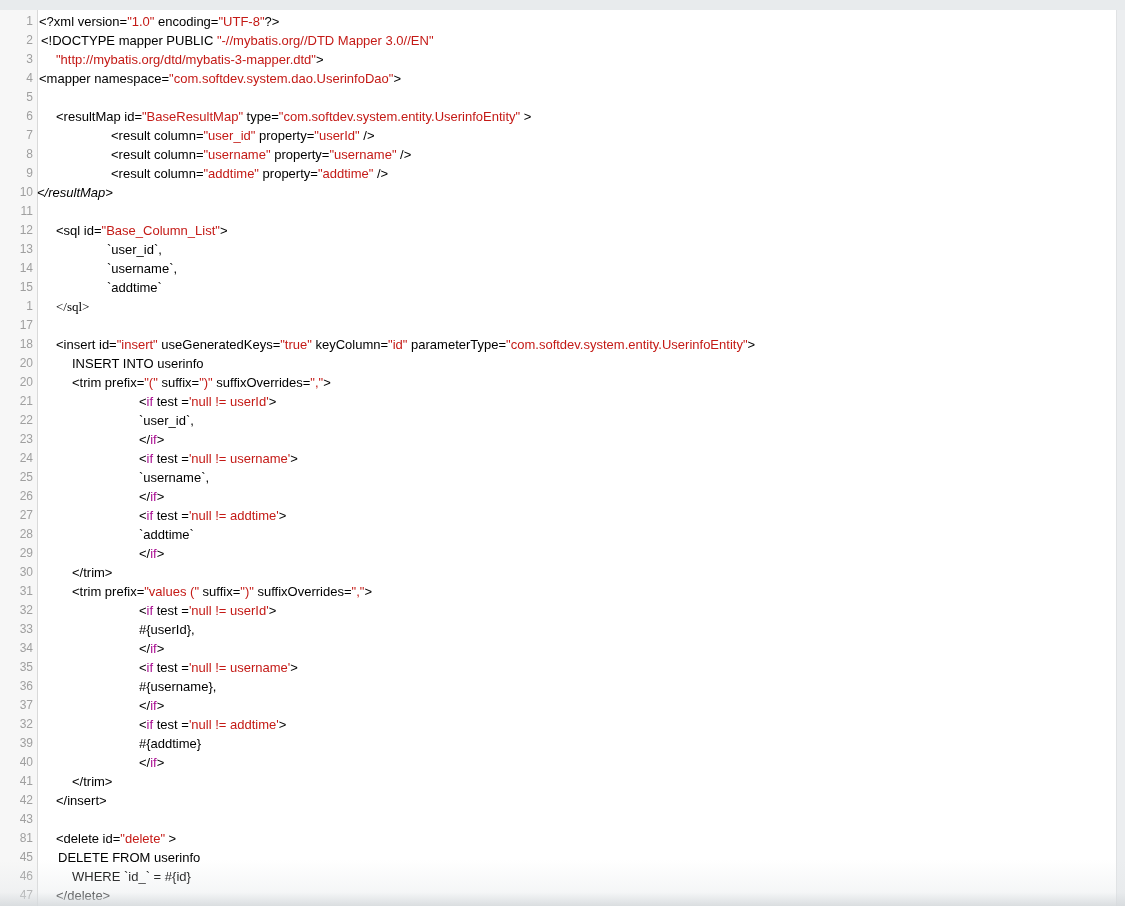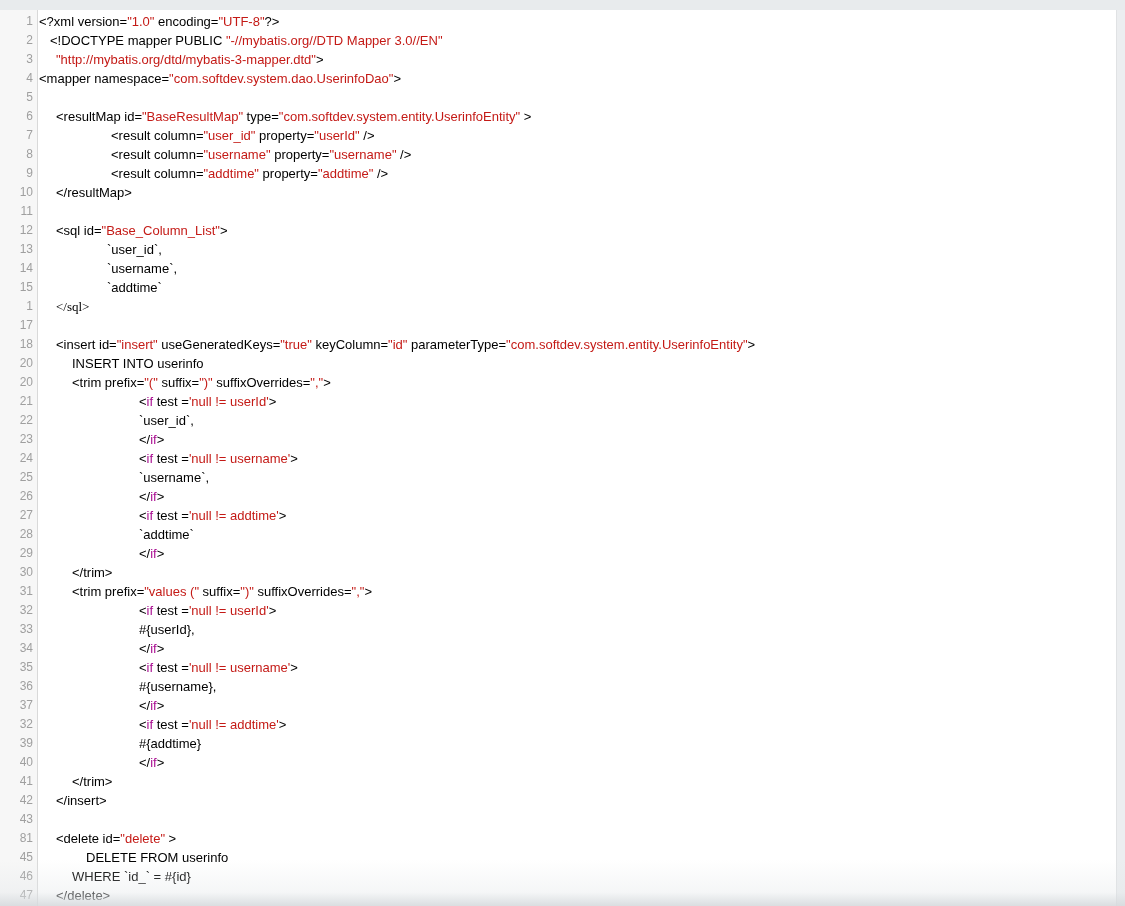--- a/index.html
+++ b/index.html
@@ -58,29 +58,29 @@
 </style>
 </head>
 <body>
 
 <div class="top-band"></div>
 
 <div class="editor">
   <div class="gutter-bg"></div>
   <div class="code-area">
       <div class="row"><div class="num">1</div><div class="code" style="padding-left: 2px;"><span class="seg-plain">&lt;?xml version=</span><span class="seg-string">"1.0"</span><span class="seg-plain"> encoding=</span><span class="seg-string">"UTF-8"</span><span class="seg-plain">?&gt;</span></div></div>
-      <div class="row"><div class="num">2</div><div class="code" style="padding-left: 13px; text-align: center;"><span class="seg-plain">&lt;!DOCTYPE mapper PUBLIC </span><span class="seg-string">"-//mybatis.org//DTD Mapper 3.0//EN"</span></div></div>
+      <div class="row"><div class="num">2</div><div class="code" style="padding-left: 4px; text-align: center;"><span class="seg-plain">&lt;!DOCTYPE mapper PUBLIC </span><span class="seg-string">"-//mybatis.org//DTD Mapper 3.0//EN"</span></div></div>
       <div class="row"><div class="num">3</div><div class="code" style="padding-left: 19px;"><span class="seg-string">"http://mybatis.org/dtd/mybatis-3-mapper.dtd"</span><span class="seg-plain">&gt;</span></div></div>
       <div class="row"><div class="num">4</div><div class="code" style="padding-left: 2px;"><span class="seg-plain">&lt;mapper namespace=</span><span class="seg-string">"com.softdev.system.dao.UserinfoDao"</span><span class="seg-plain">&gt;</span></div></div>
       <div class="row"><div class="num">5</div><div class="code" style="padding-left: 2px;"></div></div>
       <div class="row"><div class="num">6</div><div class="code" style="padding-left: 19px;"><span class="seg-plain">&lt;resultMap id=</span><span class="seg-string">"BaseResultMap"</span><span class="seg-plain"> type=</span><span class="seg-string">"com.softdev.system.entity.UserinfoEntity"</span><span class="seg-plain"> &gt;</span></div></div>
       <div class="row"><div class="num">7</div><div class="code" style="padding-left: 74px;"><span class="seg-plain">&lt;result column=</span><span class="seg-string">"user_id"</span><span class="seg-plain"> property=</span><span class="seg-string">"userId"</span><span class="seg-plain"> /&gt;</span></div></div>
       <div class="row"><div class="num">8</div><div class="code" style="padding-left: 74px;"><span class="seg-plain">&lt;result column=</span><span class="seg-string">"username"</span><span class="seg-plain"> property=</span><span class="seg-string">"username"</span><span class="seg-plain"> /&gt;</span></div></div>
       <div class="row"><div class="num">9</div><div class="code" style="padding-left: 74px;"><span class="seg-plain">&lt;result column=</span><span class="seg-string">"addtime"</span><span class="seg-plain"> property=</span><span class="seg-string">"addtime"</span><span class="seg-plain"> /&gt;</span></div></div>
-      <div class="row"><div class="num">10</div><div class="code" style="padding-left: 19px;"><span class="seg-plain">&lt;/resultMap&gt;</span></div></div>
+      <div class="row"><div class="num">10</div><div class="code" style=" font-style: italic;"><span class="seg-plain">&lt;/resultMap&gt;</span></div></div>
       <div class="row"><div class="num">11</div><div class="code" style="padding-left: 19px;"></div></div>
       <div class="row"><div class="num">12</div><div class="code" style="padding-left: 19px;"><span class="seg-plain">&lt;sql id=</span><span class="seg-string">"Base_Column_List"</span><span class="seg-plain">&gt;</span></div></div>
       <div class="row"><div class="num">13</div><div class="code" style="padding-left: 70px;"><span class="seg-plain">`user_id`,</span></div></div>
       <div class="row"><div class="num">14</div><div class="code" style="padding-left: 70px;"><span class="seg-plain">`username`,</span></div></div>
       <div class="row"><div class="num">15</div><div class="code" style="padding-left: 70px;"><span class="seg-plain">`addtime`</span></div></div>
       <div class="row"><div class="num">1</div><div class="code" style="padding-left: 19px; font-family: Liberation Serif, serif;"><span class="seg-plain">&lt;/sql&gt;</span></div></div>
       <div class="row"><div class="num">17</div><div class="code" style="padding-left: 19px;"></div></div>
       <div class="row"><div class="num">18</div><div class="code" style="padding-left: 19px;"><span class="seg-plain">&lt;insert id=</span><span class="seg-string">"insert"</span><span class="seg-plain"> useGeneratedKeys=</span><span class="seg-string">"true"</span><span class="seg-plain"> keyColumn=</span><span class="seg-string">"id"</span><span class="seg-plain"> parameterType=</span><span class="seg-string">"com.softdev.system.entity.UserinfoEntity"</span><span class="seg-plain">&gt;</span></div></div>
       <div class="row"><div class="num">20</div><div class="code" style="padding-left: 35px;"><span class="seg-plain">INSERT INTO userinfo</span></div></div>
       <div class="row"><div class="num">20</div><div class="code" style="padding-left: 35px;"><span class="seg-plain">&lt;trim prefix=</span><span class="seg-string">"("</span><span class="seg-plain"> suffix=</span><span class="seg-string">")"</span><span class="seg-plain"> suffixOverrides=</span><span class="seg-string">","</span><span class="seg-plain">&gt;</span></div></div>
@@ -101,20 +101,20 @@
       <div class="row"><div class="num">35</div><div class="code" style="padding-left: 102px;"><span class="seg-plain">&lt;</span><span class="seg-keyword">if</span><span class="seg-plain"> test =</span><span class="seg-string">'null != username'</span><span class="seg-plain">&gt;</span></div></div>
       <div class="row"><div class="num">36</div><div class="code" style="padding-left: 102px;"><span class="seg-plain">#{username},</span></div></div>
       <div class="row"><div class="num">37</div><div class="code" style="padding-left: 102px;"><span class="seg-plain">&lt;/</span><span class="seg-keyword">if</span><span class="seg-plain">&gt;</span></div></div>
       <div class="row"><div class="num">32</div><div class="code" style="padding-left: 102px;"><span class="seg-plain">&lt;</span><span class="seg-keyword">if</span><span class="seg-plain"> test =</span><span class="seg-string">'null != addtime'</span><span class="seg-plain">&gt;</span></div></div>
       <div class="row"><div class="num">39</div><div class="code" style="padding-left: 102px;"><span class="seg-plain">#{addtime}</span></div></div>
       <div class="row"><div class="num">40</div><div class="code" style="padding-left: 102px;"><span class="seg-plain">&lt;/</span><span class="seg-keyword">if</span><span class="seg-plain">&gt;</span></div></div>
       <div class="row"><div class="num">41</div><div class="code" style="padding-left: 35px;"><span class="seg-plain">&lt;/trim&gt;</span></div></div>
       <div class="row"><div class="num">42</div><div class="code" style="padding-left: 19px;"><span class="seg-plain">&lt;/insert&gt;</span></div></div>
       <div class="row"><div class="num">43</div><div class="code" style="padding-left: 19px;"></div></div>
       <div class="row"><div class="num">81</div><div class="code" style="padding-left: 19px;"><span class="seg-plain">&lt;delete id=</span><span class="seg-string">"delete"</span><span class="seg-plain"> &gt;</span></div></div>
-      <div class="row"><div class="num">45</div><div class="code" style="padding-left: 49px;"><span class="seg-plain">DELETE FROM userinfo</span></div></div>
+      <div class="row"><div class="num">45</div><div class="code" style="padding-left: 21px;"><span class="seg-plain">DELETE FROM userinfo</span></div></div>
       <div class="row"><div class="num">46</div><div class="code" style="padding-left: 35px;"><span class="seg-plain">WHERE `id_` = #{id}</span></div></div>
       <div class="row"><div class="num">47</div><div class="code" style="padding-left: 19px;"><span class="seg-plain">&lt;/delete&gt;</span></div></div>
     </div>
   <div class="bottom-fade"></div>
 </div>
 
 <div class="scrollbar-track"></div>
 
 </body></html>

